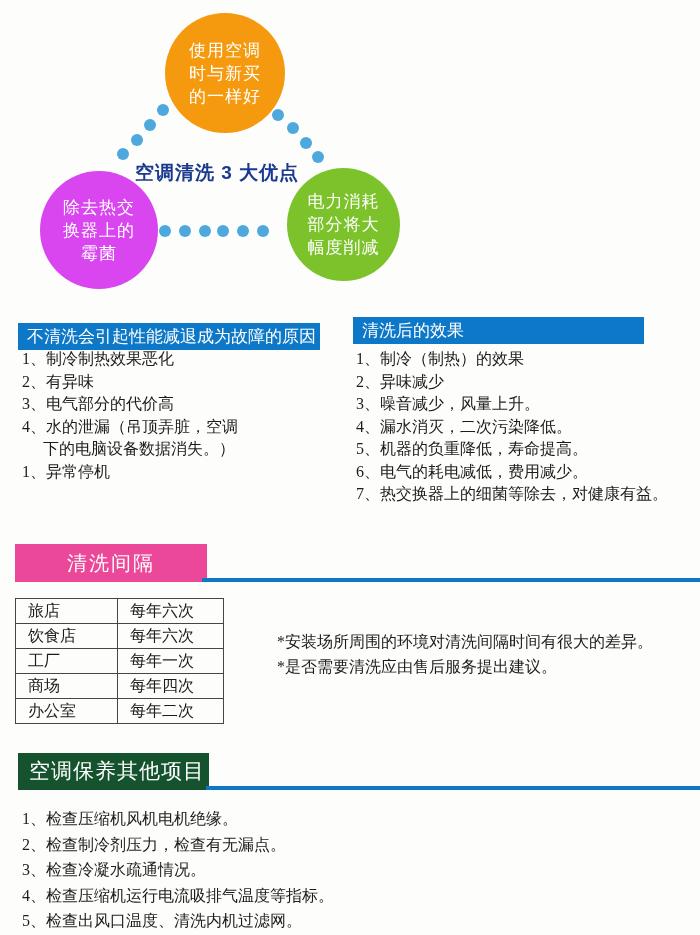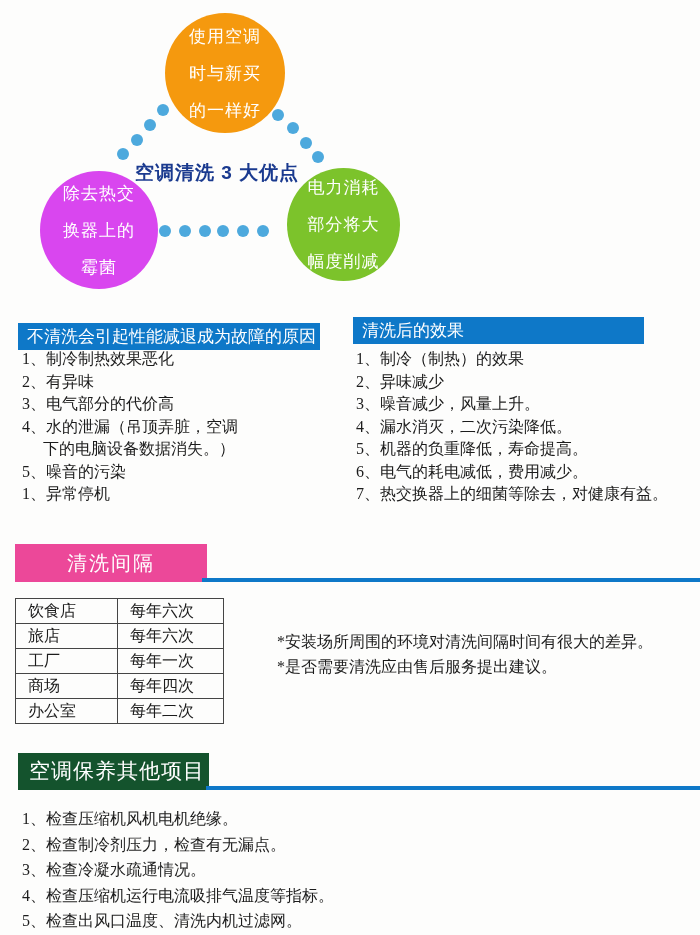--- a/index.html
+++ b/index.html
@@ -6,21 +6,21 @@
   .page {
     position:relative; width:700px; height:935px; overflow:hidden;
     background:#fdfdfc; color:#1c1c1c;
     font-family:"Liberation Serif","DejaVu Serif",serif;
   }
 
   
   .circle {
     position:absolute; border-radius:50%; color:#ffffff;
     display:flex; flex-direction:column; align-items:center; justify-content:center;
-    text-align:center; font-size:17px; line-height:23px; letter-spacing:1px;gap:14px;
+    text-align:center; font-size:17px; line-height:23px; letter-spacing:1px;
   }
   .circle--top   { left:165px; top:13px;  width:120px; height:120px; }
   .circle--left  { left:40px;  top:171px; width:118px; height:118px; }
   .circle--right { left:287px; top:168px; width:113px; height:113px; }
   .diagram-title {
     position:absolute; left:135px; top:160px;
     font-family:"Liberation Sans","DejaVu Sans",sans-serif;
     font-size:19px; font-weight:bold; letter-spacing:1px; white-space:nowrap;
   }
   .dot { position:absolute; width:12px; height:12px; border-radius:50%; }
@@ -118,21 +118,20 @@
   <section>
     <div class="col-header col-header--left" style="background-color: rgb(14, 120, 200);">不清洗会引起性能减退成为故障的原因</div>
     <div class="col-header col-header--right" style="background-color: rgb(14, 120, 200);">清洗后的效果</div>
 
     <div class="list list--reasons">
       <div class="list-item">1、制冷制热效果恶化</div>
       <div class="list-item">2、有异味</div>
       <div class="list-item">3、电气部分的代价高</div>
       <div class="list-item">4、水的泄漏（吊顶弄脏，空调</div>
       <div class="list-item list-item--cont">下的电脑设备数据消失。）</div>
-      <div class="list-item">5、噪音的污染</div>
       <div class="list-item">1、异常停机</div>
     </div>
 
     <div class="list list--effects">
       <div class="list-item">1、制冷（制热）的效果</div>
       <div class="list-item">2、异味减少</div>
       <div class="list-item">3、噪音减少，风量上升。</div>
       <div class="list-item">4、漏水消灭，二次污染降低。</div>
       <div class="list-item">5、机器的负重降低，寿命提高。</div>
       <div class="list-item">6、电气的耗电减低，费用减少。</div>
@@ -140,25 +139,25 @@
     </div>
   </section>
 
   <section>
     <div class="band-box band-box--interval" style="background-color: #ec4899;">清洗间隔</div>
     <div class="band-line band-line--interval" style="background-color: rgb(14, 120, 200);"></div>
 
     <table class="interval-table">
       <tbody>
           <tr>
-        <td class="cell-place">饮食店</td>
+        <td class="cell-place">旅店</td>
         <td class="cell-freq">每年六次</td>
       </tr>
       <tr>
-        <td class="cell-place">旅店</td>
+        <td class="cell-place">饮食店</td>
         <td class="cell-freq">每年六次</td>
       </tr>
       <tr>
         <td class="cell-place">工厂</td>
         <td class="cell-freq">每年一次</td>
       </tr>
       <tr>
         <td class="cell-place">商场</td>
         <td class="cell-freq">每年四次</td>
       </tr>

